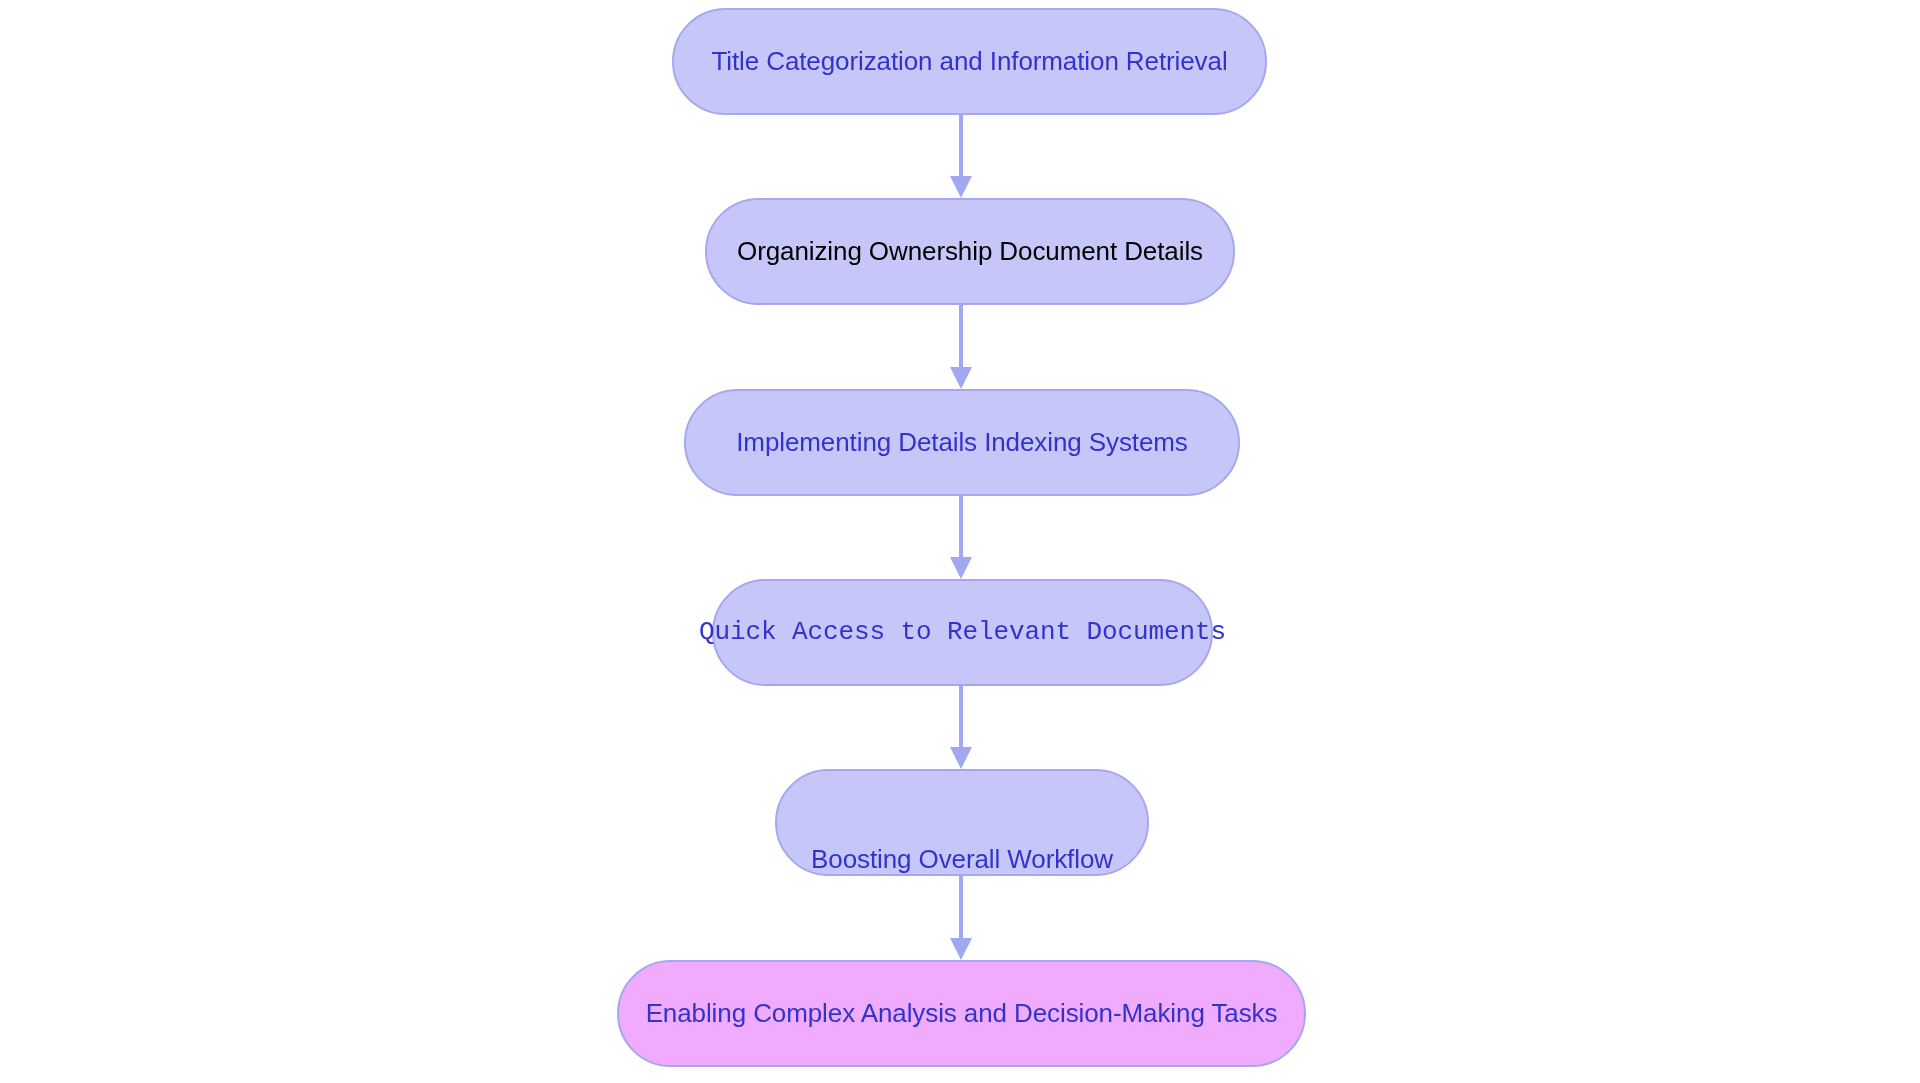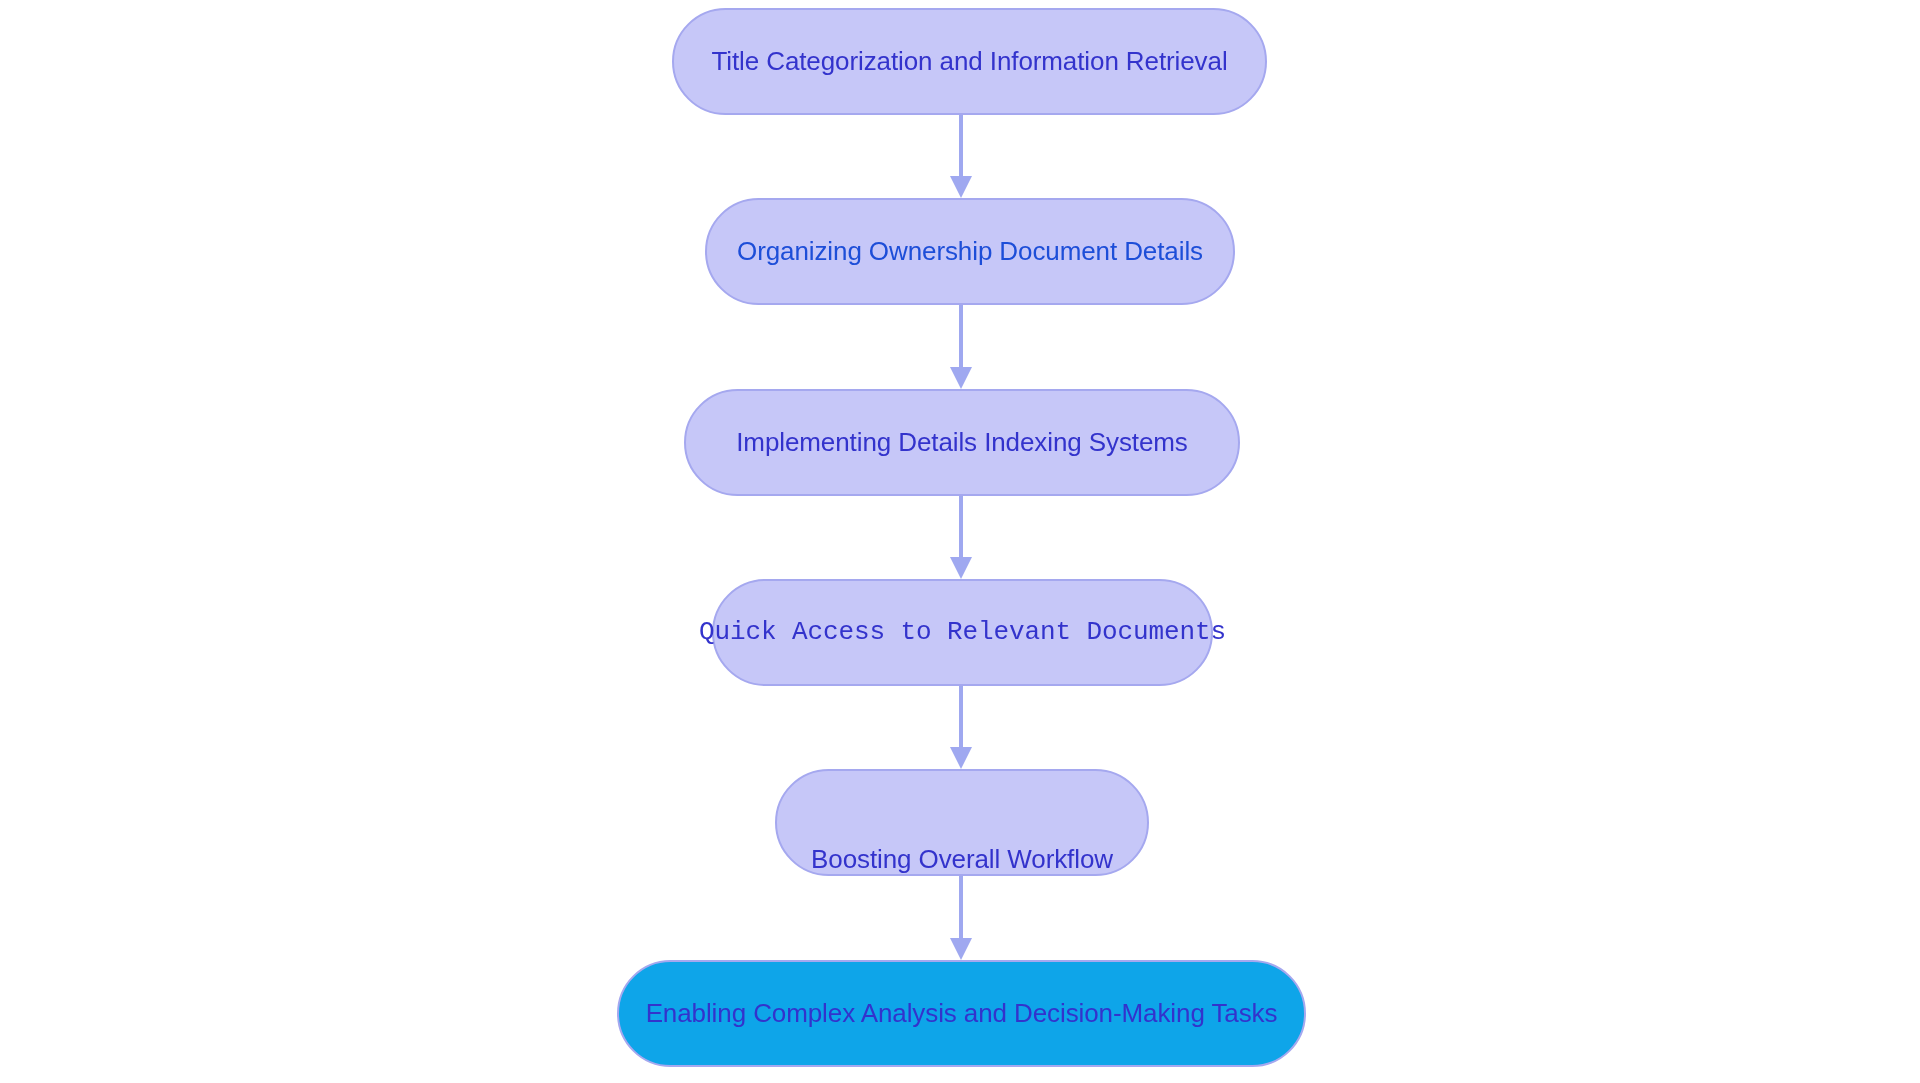--- a/index.html
+++ b/index.html
@@ -90,34 +90,34 @@
       </g>
     </g>
   </svg>
 
   <div class="node-layer">
 
     <div class="flow-node" id="n1" style="left: 672px; top: 8px; width: 595px; height: 107px; background: rgb(198, 199, 248); border-color: rgb(165, 168, 239); color: rgb(51, 51, 204);">
       <span class="node-label">Title Categorization and Information Retrieval</span>
     </div>
 
-    <div class="flow-node" id="n2" style="left: 705px; top: 198px; width: 530px; height: 107px; background: rgb(198, 199, 248); border-color: rgb(165, 168, 239); color: #1d4ed8;">
+    <div class="flow-node" id="n2" style="left: 705px; top: 198px; width: 530px; height: 107px; background: rgb(198, 199, 248); border-color: rgb(165, 168, 239); color: #000000;">
       <span class="node-label">Organizing Ownership Document Details</span>
     </div>
 
     <div class="flow-node" id="n3" style="left: 684px; top: 389px; width: 556px; height: 107px; background: rgb(198, 199, 248); border-color: rgb(165, 168, 239); color: rgb(51, 51, 204);">
       <span class="node-label">Implementing Details Indexing Systems</span>
     </div>
 
     <div class="flow-node" id="n4" style="left: 712px; top: 579px; width: 501px; height: 107px; background: rgb(198, 199, 248); border-color: rgb(165, 168, 239); color: rgb(51, 51, 204); font-family: Liberation Mono, monospace;">
       <span class="node-label">Quick Access to Relevant Documents</span>
     </div>
 
     <div class="flow-node" id="n5" style="left: 775px; top: 769px; width: 374px; height: 107px; background: rgb(198, 199, 248); border-color: rgb(165, 168, 239); color: rgb(51, 51, 204); align-items: flex-end;">
       <span class="node-label">Boosting Overall Workflow</span>
     </div>
 
-    <div class="flow-node" id="n6" style="left: 617px; top: 960px; width: 689px; height: 107px; background: #0ea5e9; border-color: rgb(165, 168, 239); color: rgb(51, 51, 204);">
+    <div class="flow-node" id="n6" style="left: 617px; top: 960px; width: 689px; height: 107px; background: #f0abfc; border-color: rgb(165, 168, 239); color: rgb(51, 51, 204);">
       <span class="node-label">Enabling Complex Analysis and Decision-Making Tasks</span>
     </div>
 
   </div>
 </div>
 
 </body></html>

